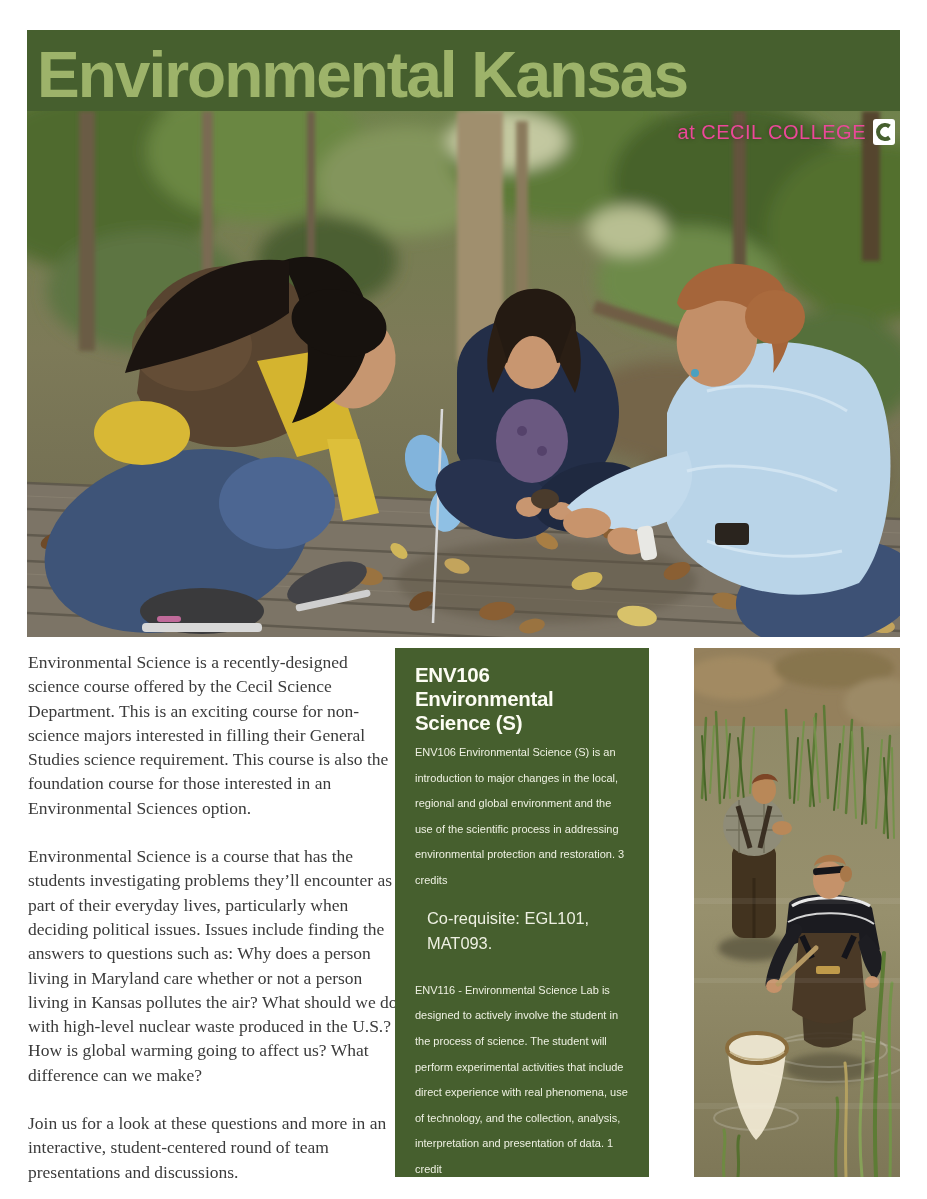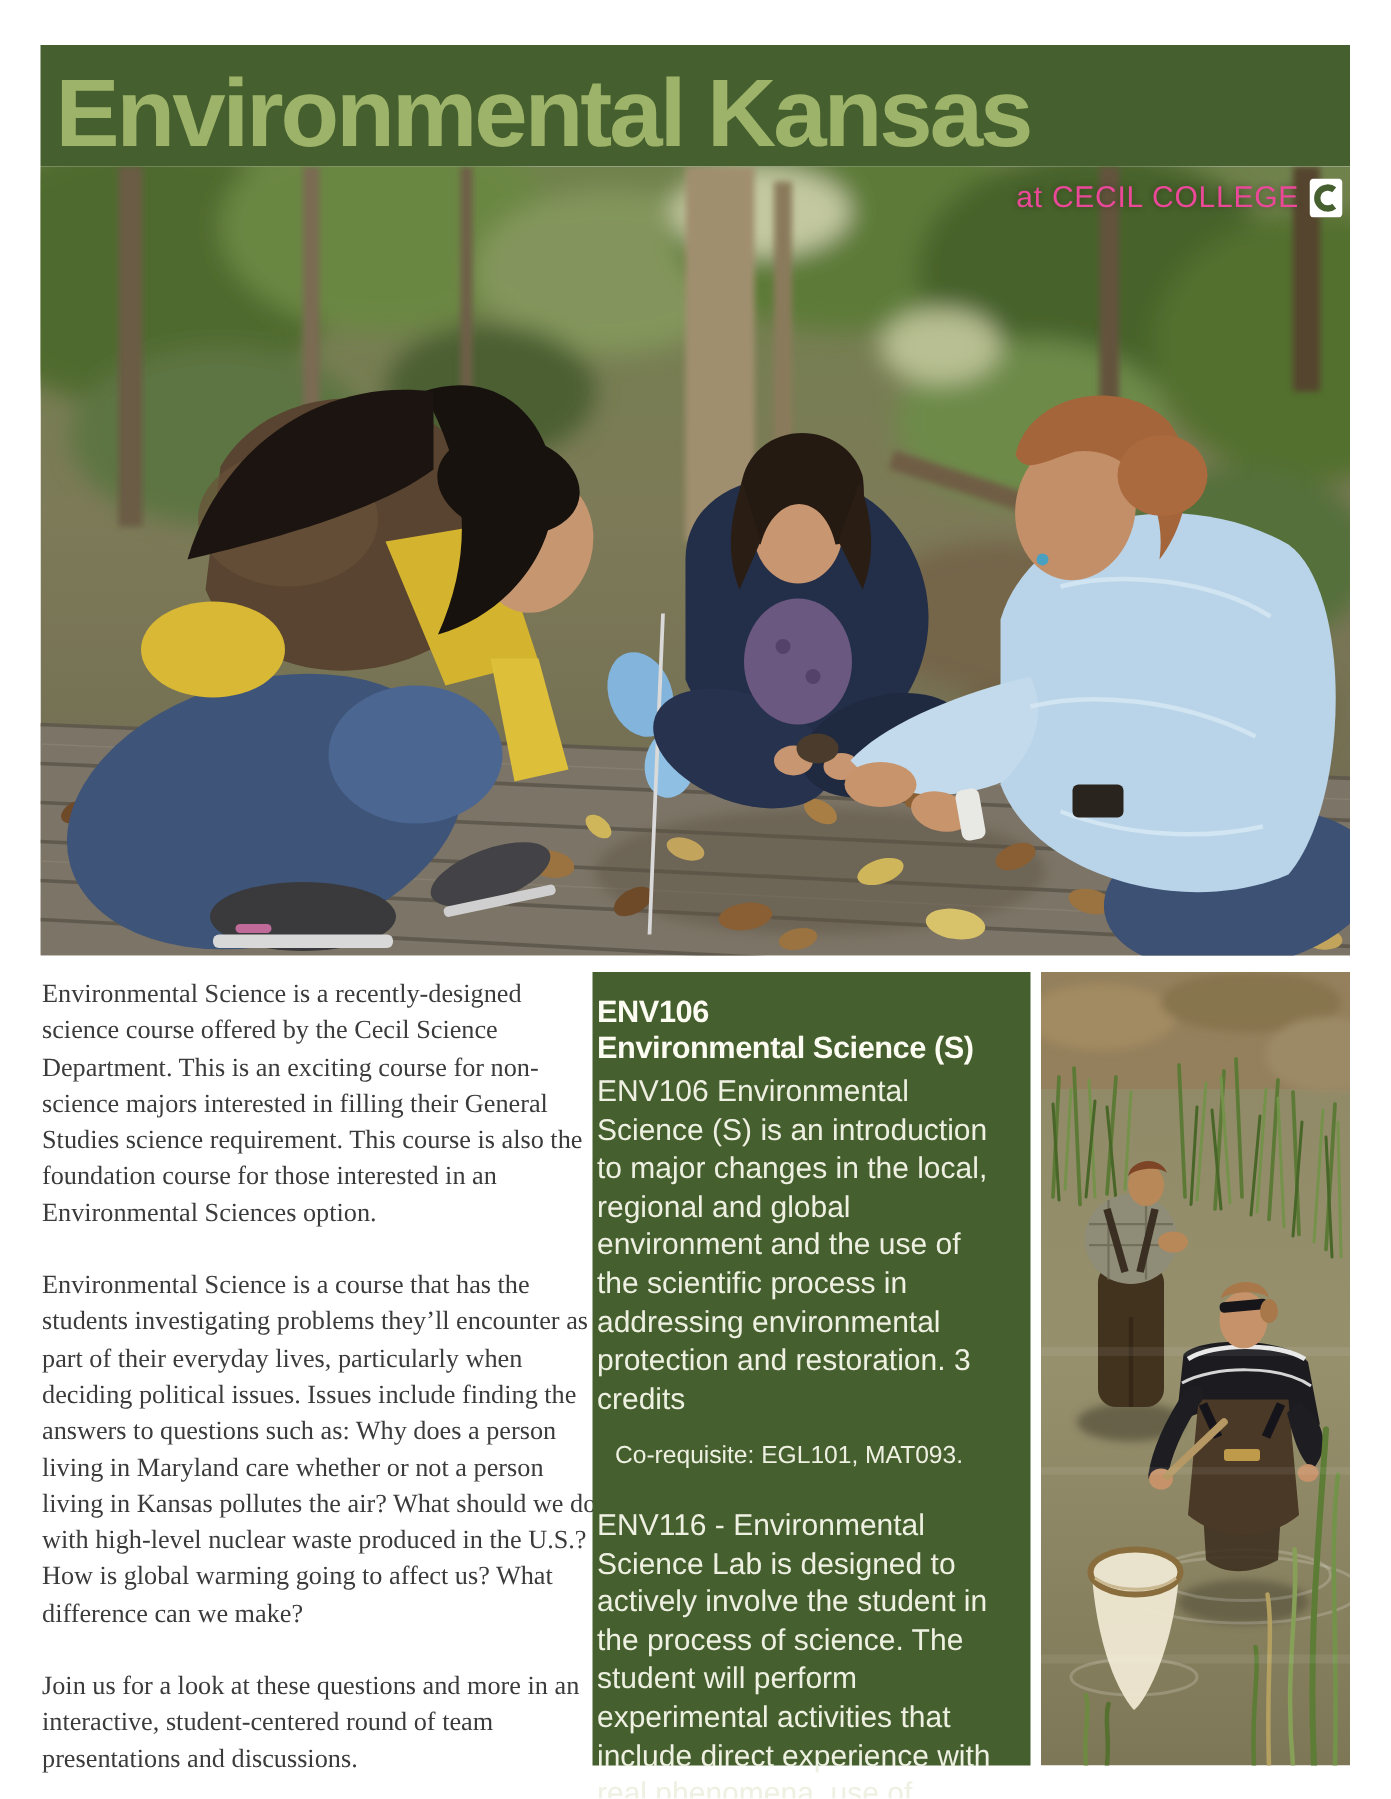--- a/index.html
+++ b/index.html
@@ -31,29 +31,29 @@
     position:absolute; left:28px; top:650px; width:372px;
     color:#3b3b3b; font-size:17.5px; line-height:24.3px;
   }
   .intro p { margin:0 0 24px 0;font-family:Liberation Serif, serif; }
   .footer-note {
     position:absolute; left:28px; top:1128px; width:372px;
     color:#49622f; font-weight:bold; font-style:italic;
     font-size:17.5px; line-height:23px;
   }
   .course-panel {
-    position:absolute; left:395px; top:648px; width:292px; height:529px;
-    background:#465f2e; box-sizing:border-box; padding:15px 18px 15px 3px;
+    position:absolute; left:395px; top:648px; width:254px; height:529px;
+    background:#465f2e; box-sizing:border-box; padding:15px 18px 15px 20px;
     color:#eef0e2;
   }
   .course-code, .course-title {
     font-weight:bold; font-size:20.5px; line-height:24px; color:#fcfcf3;
     letter-spacing:-0.3px;
   }
-  .course-body { font-size:20px; line-height:25.6px; margin:5px 0 0 0; }
+  .course-body { font-size:11px; line-height:25.6px; margin:5px 0 0 0; }
   .course-coreq { font-size:16.4px; line-height:25.6px; margin:12px; }
   .course + .course { margin-top:21px; }
   .side-photo { position:absolute; left:694px; top:648px; width:206px; height:529px; }
 </style>
 </head>
 <body>
 
 <div class="page">
 
   <div class="header-band">

